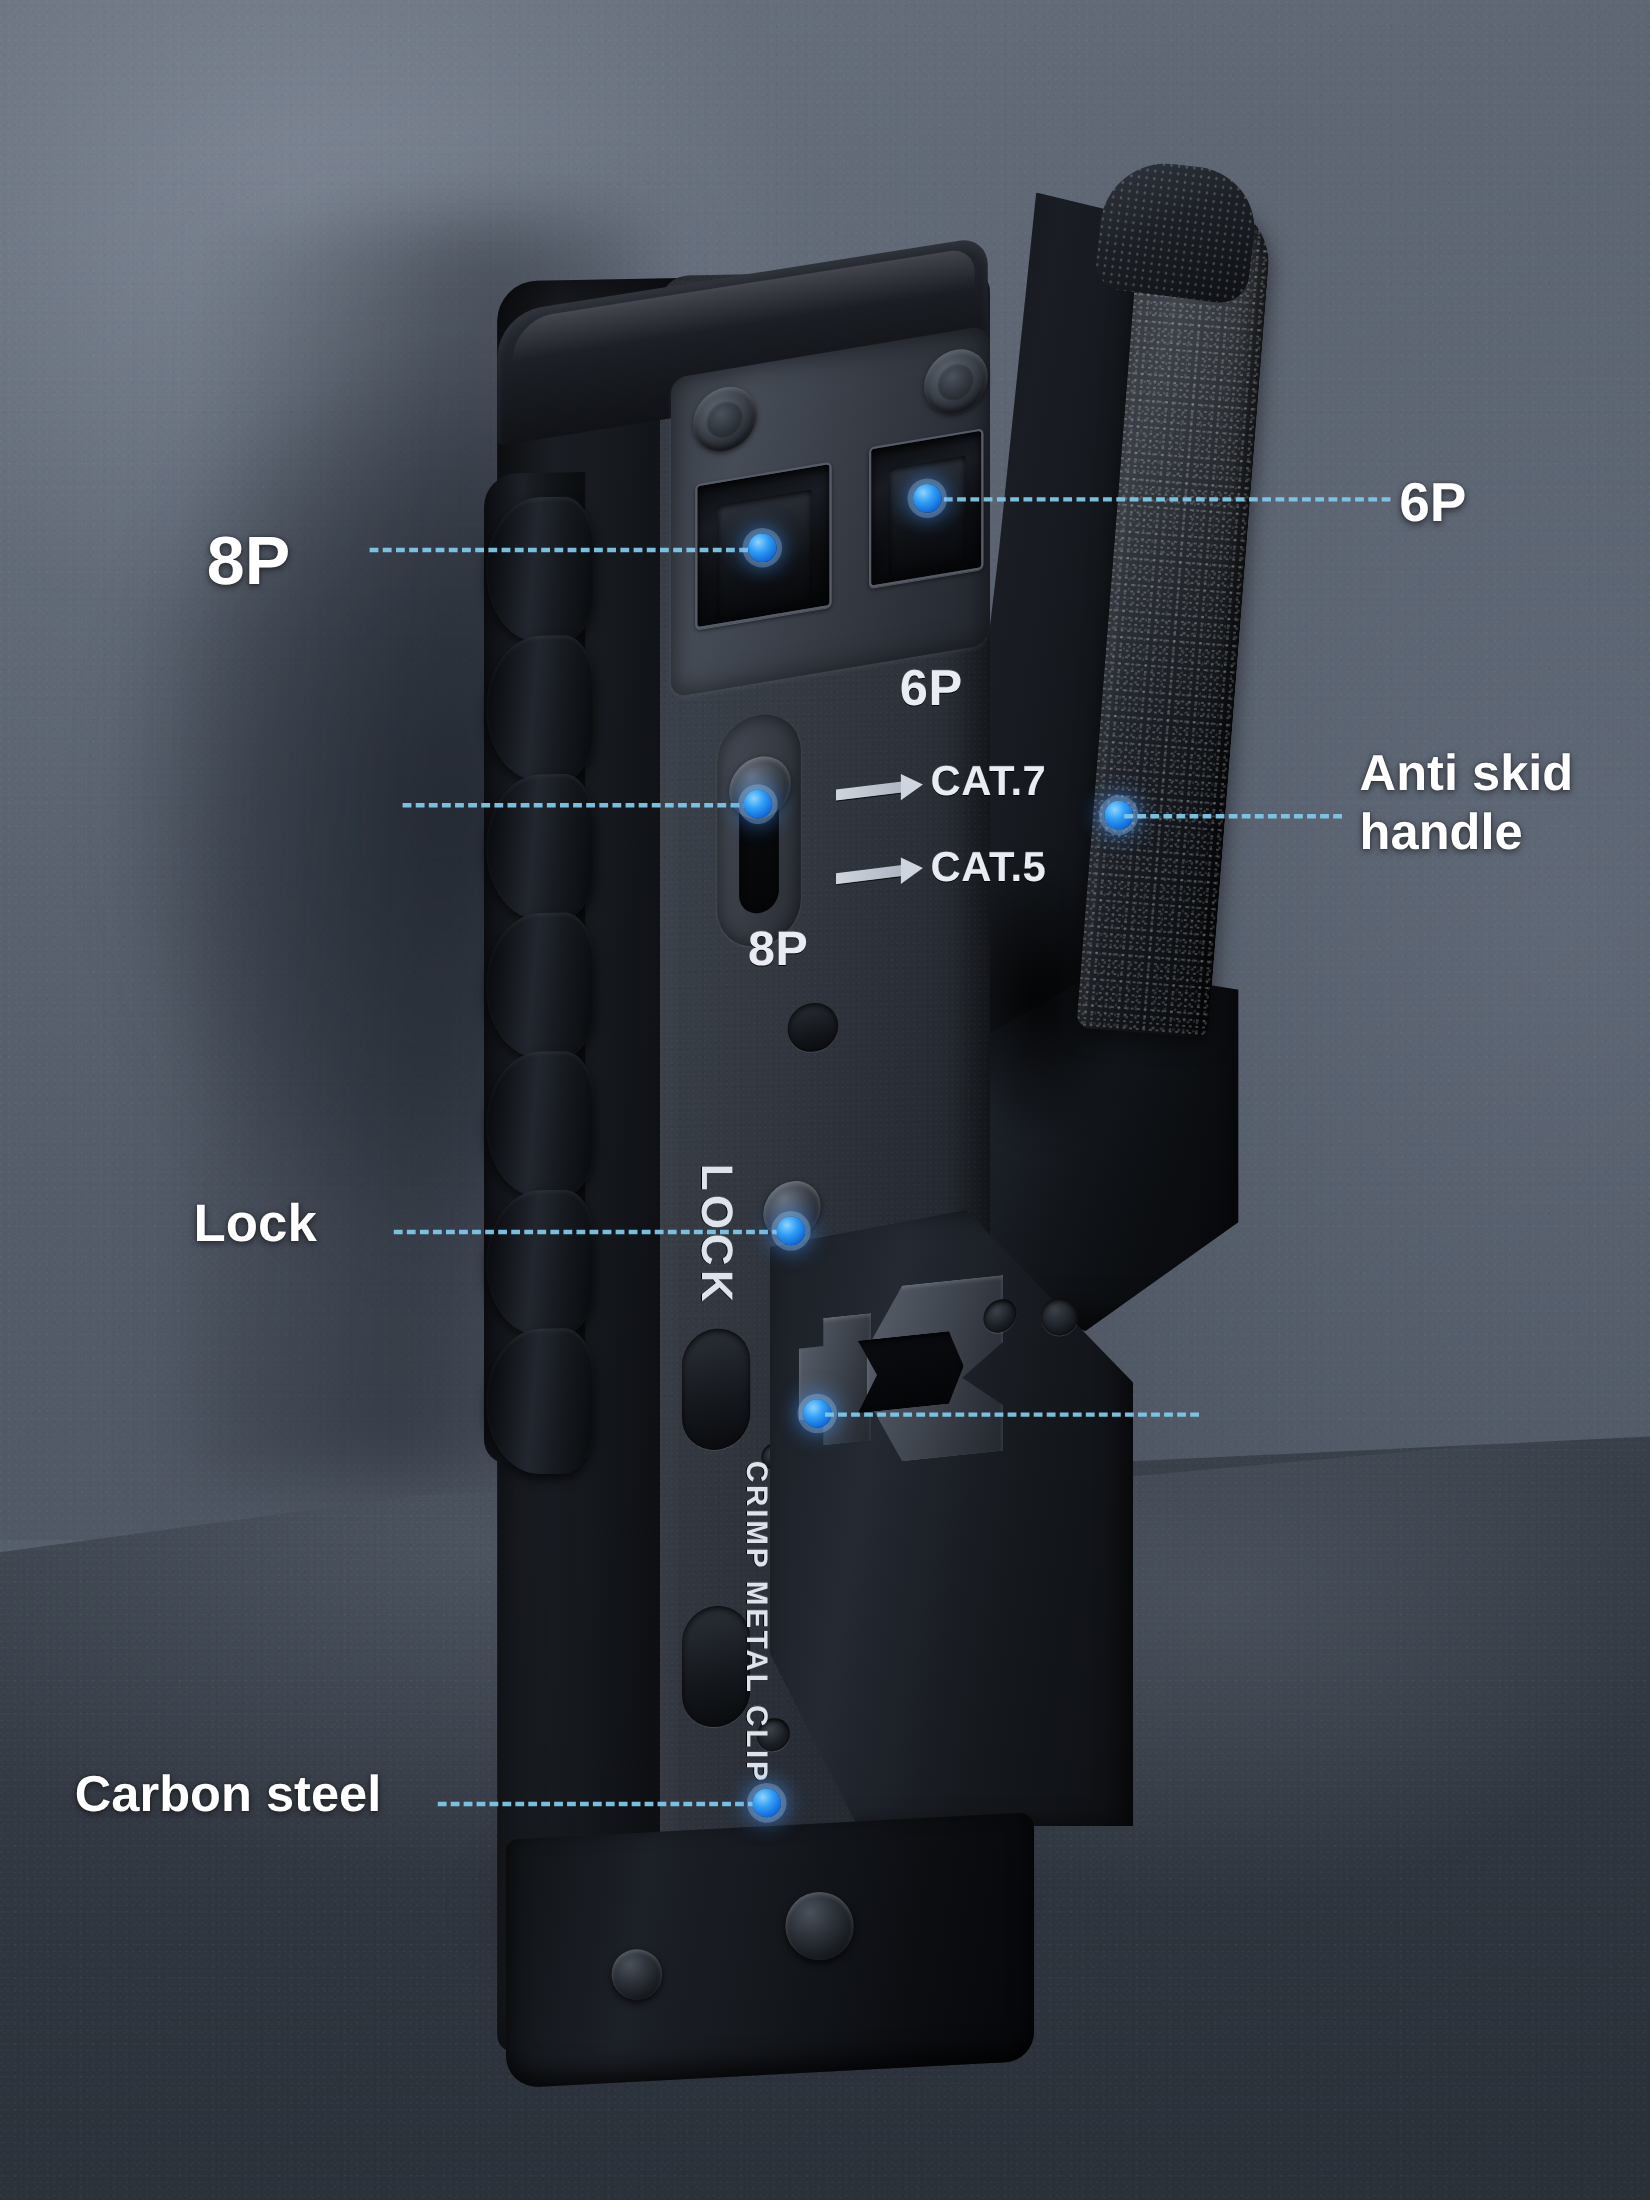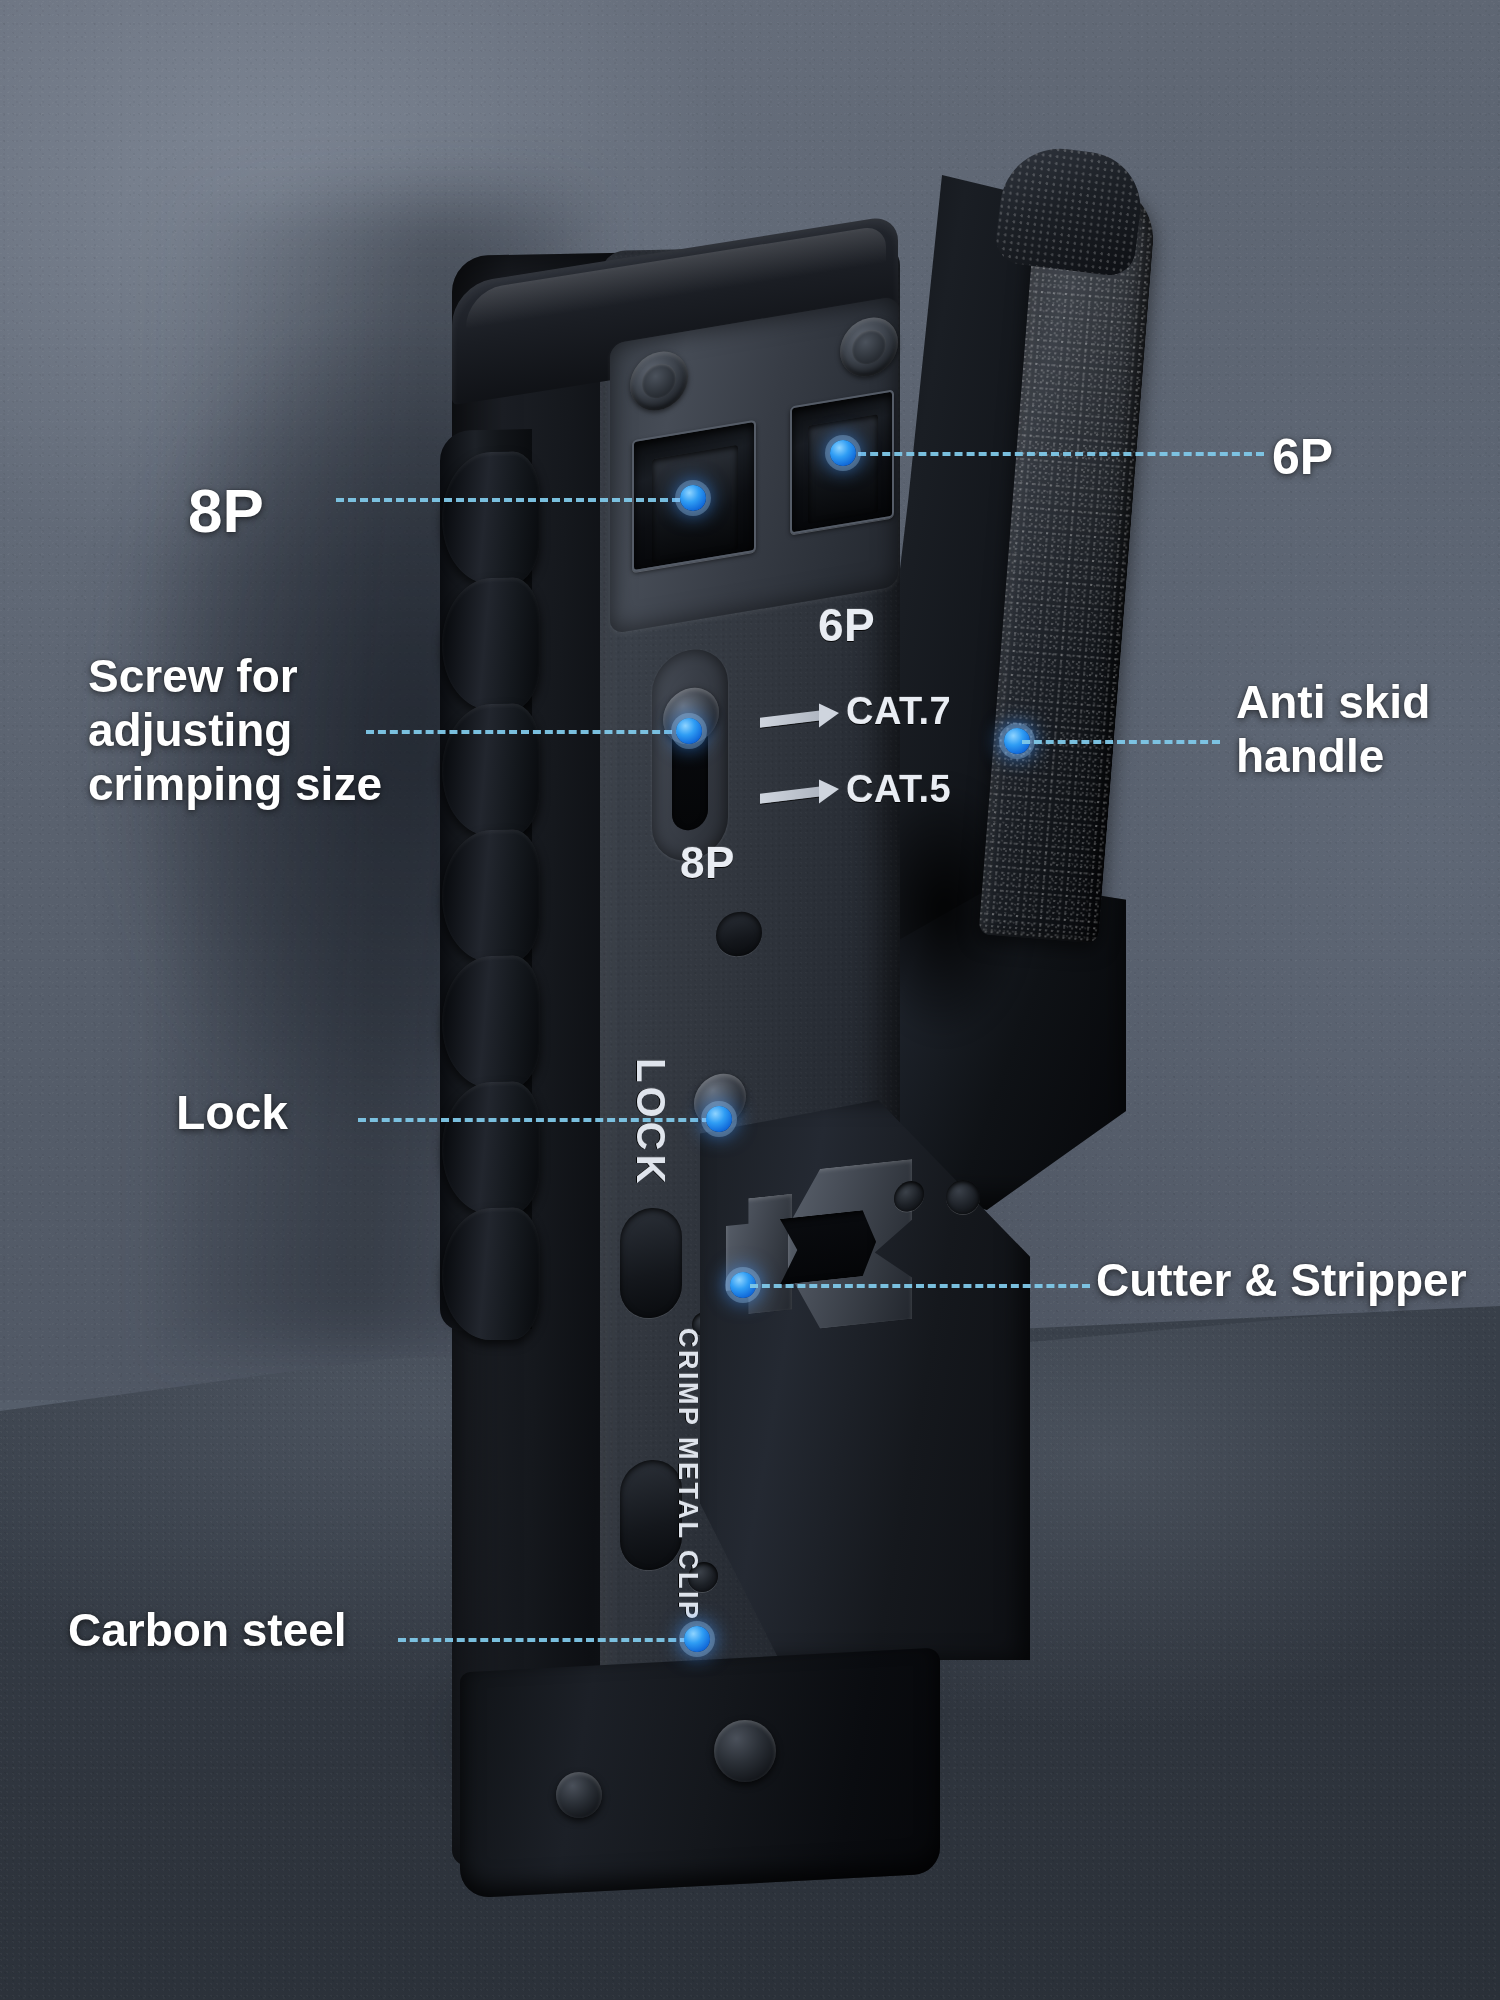--- a/index.html
+++ b/index.html
@@ -406,36 +406,32 @@
   </div>
 
   <div class="callout-label" style="left:188px; top:475px; font-size:62px;">8P</div>
   <div class="dash" style="left:336px; top:498px; width:356px;"></div>
   <div class="dot" style="left:680px; top:485px;"></div>
 
   <div class="dash" style="left:846px; top:452px; width:418px;"></div>
   <div class="dot" style="left:830px; top:440px;"></div>
   <div class="callout-label" style="left:1272px; top:428px; font-size:50px;">6P</div>
 
-  <div class="callout-label" style="left:88px; top:650px; font-size:46px;">Screw for
-adjusting
-crimping size</div>
   <div class="dash" style="left:366px; top:730px; width:318px;"></div>
   <div class="dot" style="left:676px; top:718px;"></div>
 
   <div class="dot" style="left:1004px; top:728px;"></div>
   <div class="dash" style="left:1022px; top:740px; width:198px;"></div>
   <div class="callout-label" style="left:1236px; top:676px; font-size:46px;">Anti skid
 handle</div>
 
   <div class="callout-label" style="left:176px; top:1085px; font-size:48px;">Lock</div>
   <div class="dash" style="left:358px; top:1118px; width:352px;"></div>
   <div class="dot" style="left:706px; top:1106px;"></div>
 
   <div class="dot" style="left:730px; top:1272px;"></div>
   <div class="dash" style="left:750px; top:1284px; width:340px;"></div>
-  <div class="callout-label" style="left:1096px; top:1254px; font-size:46px;">Cutter &amp; Stripper</div>
 
   <div class="callout-label" style="left:68px; top:1604px; font-size:46px;">Carbon steel</div>
   <div class="dash" style="left:398px; top:1638px; width:290px;"></div>
   <div class="dot" style="left:684px; top:1626px;"></div>
 
 </div>
 
 </body></html>

